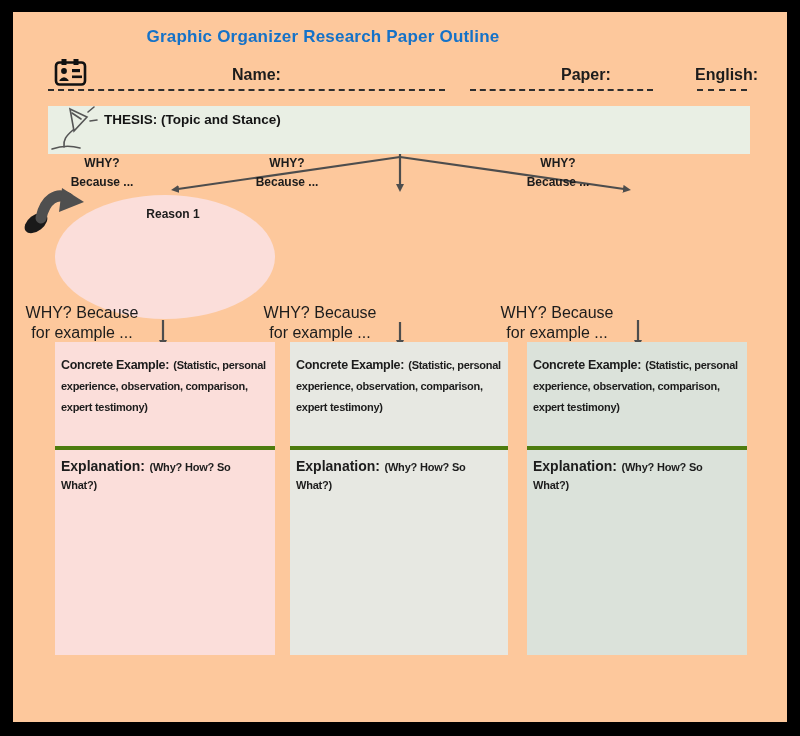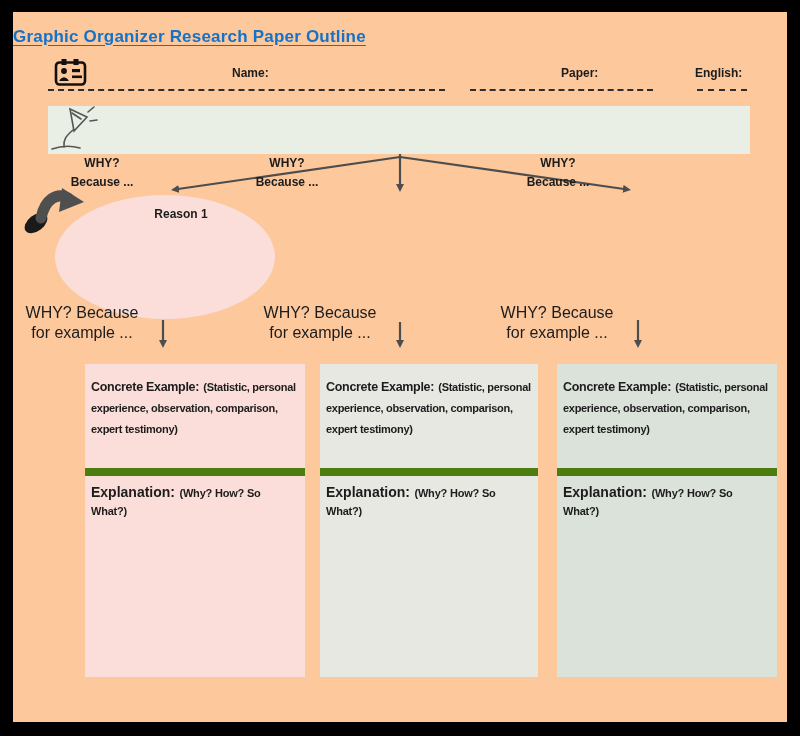--- a/index.html
+++ b/index.html
@@ -1,52 +1,52 @@
 <!DOCTYPE html>
 <html><head>
 <meta charset="utf-8">
 <style>
   html,body{margin:0;padding:0;background:#000;}
   #canvas{position:relative;width:800px;height:736px;background:#000;overflow:hidden;
           font-family:"Liberation Sans",sans-serif;color:#1c1c1c;}
   .card{position:absolute;left:13px;top:12px;width:774px;height:710px;background:#fdc89c;}
-  .title{position:absolute;left:13px;top:27px;width:620px;
-         font-size:17px;font-weight:bold;color:#1572c8;text-decoration:underline;
+  .title{position:absolute;left:13px;top:27px;width:620px;text-align:center;
+         font-size:17px;font-weight:bold;color:#1572c8;
          text-underline-offset:3px;letter-spacing:.2px;}
-  .hlabel{position:absolute;font-size:12px;font-weight:bold;}
+  .hlabel{position:absolute;font-size:16px;font-weight:bold;}
   #name-label{left:232px;top:66px;}
   #date-label{left:561px;top:66px;}
   #english-label{left:695px;top:66px;}
   .fill-line{position:absolute;top:89px;height:0;border-top:2px dashed #2e2e2e;}
   #line-name{left:48px;width:397px;}
   #line-date{left:470px;width:183px;}
   #line-english{left:697px;width:50px;}
   .thesis{position:absolute;left:48px;top:106px;width:702px;height:48px;background:#e9efe4;}
   .thesis-label{position:absolute;left:104px;top:112px;font-size:13.5px;font-weight:bold;color:#141414;}
   .overlay{position:absolute;left:0;top:0;pointer-events:none;}
   .why-top{position:absolute;top:154px;width:130px;text-align:center;
            font-size:12px;font-weight:bold;line-height:19px;}
   #why-top-0{left:37px;} #why-top-1{left:222px;} #why-top-2{left:493px;}
   .ellipse{position:absolute;top:195px;width:220px;height:124px;border-radius:50%;}
   #ellipse-0{left:55px;background:#fbdeda;}
   #ellipse-1{left:290px;background:#e8e8e3;}
   #ellipse-2{left:527px;background:#d5dfd6;}
-  .reason-label{position:absolute;top:12px;left:16px;width:100%;text-align:center;
+  .reason-label{position:absolute;top:12px;left:8px;width:100%;text-align:center;
                 font-size:12px;font-weight:bold;}
   .why-bottom{position:absolute;top:303px;width:140px;text-align:center;
               font-size:16px;font-weight:normal;line-height:20px;}
   #why-bottom-0{left:12px;} #why-bottom-1{left:250px;} #why-bottom-2{left:487px;}
-  .col{position:absolute;top:364px;height:313px;margin-left:30px;}
+  .col{position:absolute;top:342px;height:313px;}
   #col-0{left:55px;width:220px;background:#fbdeda;}
   #col-1{left:290px;width:218px;background:#e7e8e2;}
   #col-2{left:527px;width:220px;background:#dbe2da;}
   .concrete{height:92px;padding:12px 6px 0 6px;line-height:20px;letter-spacing:-.3px;}
   .concrete-label{font-size:12.5px;font-weight:bold;}
   .concrete-detail{font-size:11px;font-weight:bold;}
-  .explanation{border-top:8px solid #4d7c0f;padding:7px 6px 0 6px;}
+  .explanation{border-top:4px solid #4d7c0f;padding:7px 6px 0 6px;}
   .expl-label{font-size:14px;font-weight:bold;}
   .expl-detail{font-size:11px;font-weight:bold;letter-spacing:-.2px;}
 </style>
 </head>
 <body>
 
 <div id="canvas">
   <div class="card"></div>
 
   <div class="title">Graphic Organizer Research Paper Outline</div>
@@ -61,20 +61,21 @@
     <rect x="18" y="17.5" width="10" height="2.6" fill="#111"></rect>
   </svg>
   <div class="hlabel" id="name-label">Name:</div>
   <div class="hlabel" id="date-label">Paper:</div>
   <div class="hlabel" id="english-label">English:</div>
   <div class="fill-line" id="line-name"></div>
   <div class="fill-line" id="line-date"></div>
   <div class="fill-line" id="line-english"></div>
 
   <div class="thesis"></div>
+  <div class="thesis-label">THESIS: (Topic and Stance)</div>
 
   <svg class="overlay" width="800" height="736" viewBox="0 0 800 736">
     <defs>
       <marker id="ah" markerUnits="userSpaceOnUse" markerWidth="10" markerHeight="10" refX="1" refY="4" orient="auto">
         <path d="M0,0 L8,4 L0,8 Z" fill="#4d4d4d"></path>
       </marker>
     </defs>
     <g stroke="#4d4d4d" stroke-width="2.2" fill="none">
       <path d="M400,154 L400,185" marker-end="url(#ah)"></path>
       <path d="M400,157 L178,189" marker-end="url(#ah)"></path>

